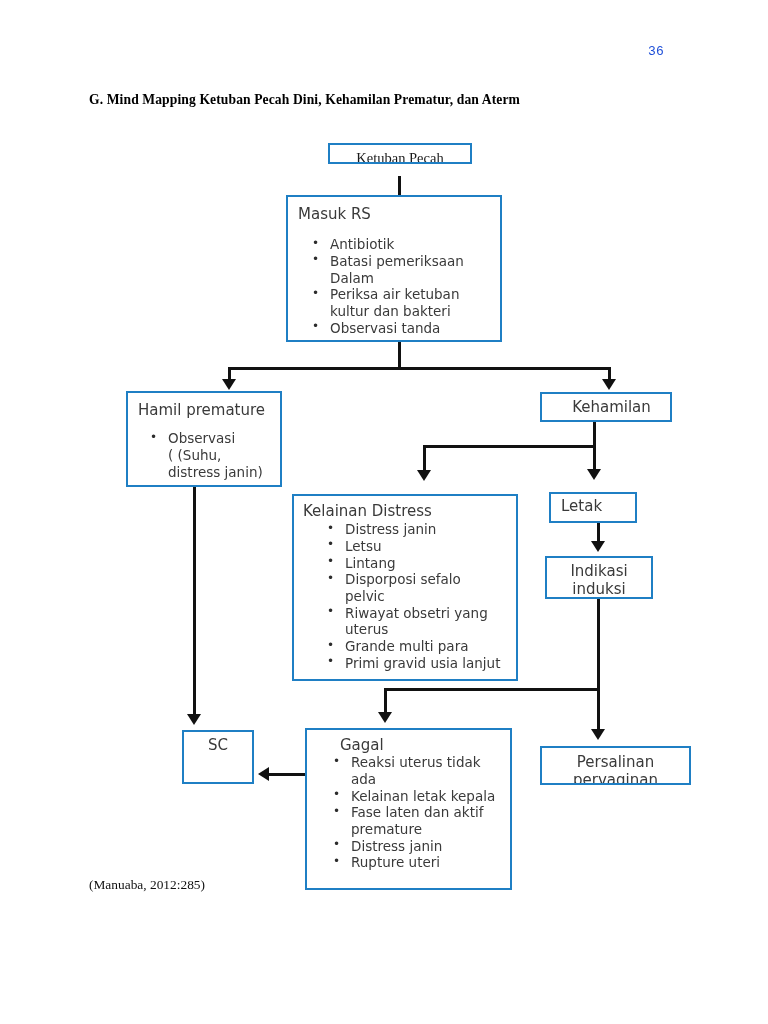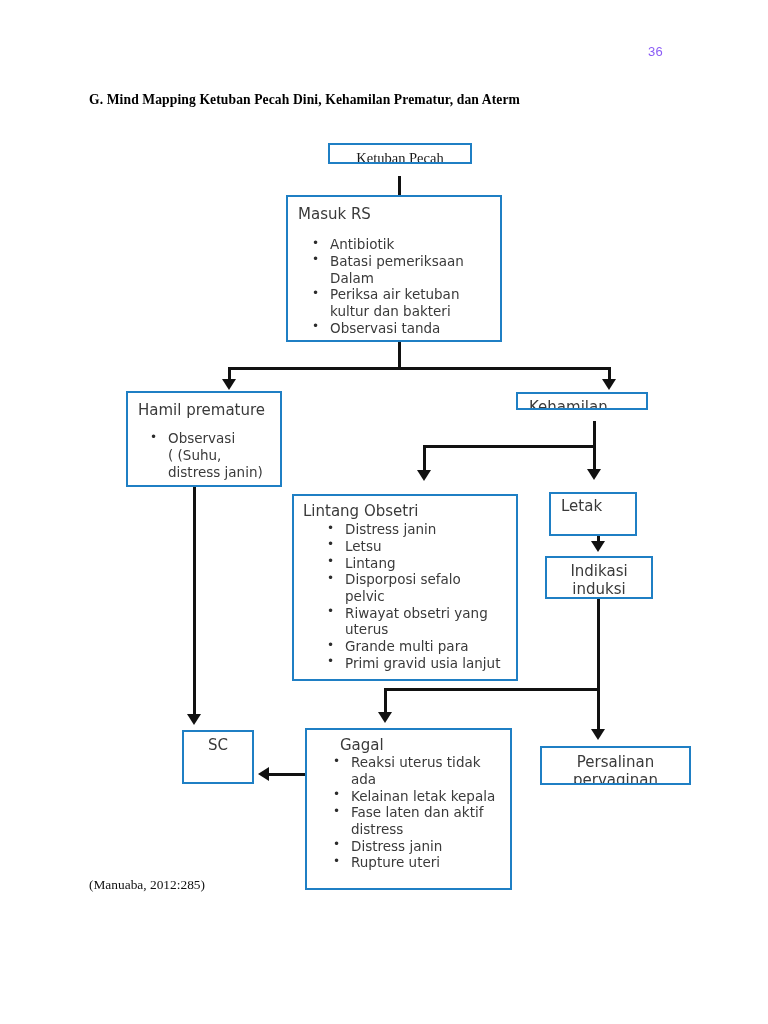--- a/index.html
+++ b/index.html
@@ -24,23 +24,23 @@
     height: 1024px;
     background: #ffffff;
   }
 
   
   .page-number {
     position: absolute;
     left: 648px;
     top: 44px;
     width: 40px;
-    font-family: Liberation Sans, sans-serif;
+    font-family: Liberation Mono, monospace;
     font-size: 13px;
-    color: #8b5cf6;
+    color: #1d4ed8;
     text-align: left;
     letter-spacing: 0.3px;
   }
 
   .doc-heading {
     position: absolute;
     left: 89px;
     top: 92px;
     font-family: "Liberation Serif", serif;
     font-weight: bold;
@@ -114,28 +114,28 @@
   #node-ketuban-pecah .node-title { margin-top: 5px; }
 
   #node-masuk-rs    { left: 286px; top: 195px;  width: 216px; height: 147px; }
   #node-masuk-rs .node-title { margin: 8px 0 0 10px; }
   #node-masuk-rs ul { margin-top: 13px; margin-left: 20px; }
 
   #node-hamil-premature { left: 126px; top: 391px; width: 156px; height: 96px; }
   #node-hamil-premature .node-title { margin: 8px 0 0 10px; }
   #node-hamil-premature ul { margin-top: 11px; margin-left: 18px; }
 
-  #node-kehamilan  { left: 516px; top: 392px; width: 132px; height: 18px; }
+  #node-kehamilan  { left: 540px; top: 392px; width: 132px; height: 30px; text-align: center; }
   #node-kehamilan .node-title { margin: 4px 0 0 11px; }
 
   #node-kelainan-obsetri { left: 292px; top: 494px; width: 226px; height: 187px; }
   #node-kelainan-obsetri .node-title { margin: 6px 0 0 9px; }
   #node-kelainan-obsetri ul { margin-top: 1px; margin-left: 29px; }
 
-  #node-letak      { left: 549px; top: 492px; width: 88px; height: 44px; }
+  #node-letak      { left: 549px; top: 492px; width: 88px; height: 31px; }
   #node-letak .node-title { margin: 3px 0 0 10px; }
 
   #node-indikasi-induksi { left: 545px; top: 556px; width: 108px; height: 43px; }
   #node-indikasi-induksi .node-title { margin-top: 4px; }
 
   #node-sc         { left: 182px; top: 730px; width: 72px; height: 54px; }
   #node-sc .node-title { margin-top: 4px; }
 
   #node-gagal      { left: 305px; top: 728px; width: 207px; height: 162px; }
   #node-gagal .node-title { margin: 6px 16px 0 33px; }
@@ -243,21 +243,21 @@
 distress janin)</span>
       </li>
     </ul>
   </div>
 
   <div class="node" id="node-kehamilan">
     <div class="node-title">Kehamilan</div>
   </div>
 
   <div class="node" id="node-kelainan-obsetri">
-    <div class="node-title">Lintang Obsetri</div>
+    <div class="node-title">Kelainan Distress</div>
     <ul>
       <li>
         <span>Distress janin</span>
       </li>
       <li>
         <span>Letsu</span>
       </li>
       <li>
         <span>Lintang</span>
       </li>
@@ -296,21 +296,21 @@
     <ul>
       <li>
         <span>Reaksi uterus tidak</span>
         <span class="cont">ada</span>
       </li>
       <li>
         <span>Kelainan letak kepala</span>
       </li>
       <li>
         <span>Fase laten dan aktif</span>
-        <span class="cont">distress</span>
+        <span class="cont">premature</span>
       </li>
       <li>
         <span>Distress janin</span>
       </li>
       <li>
         <span>Rupture uteri</span>
       </li>
     </ul>
   </div>
 

